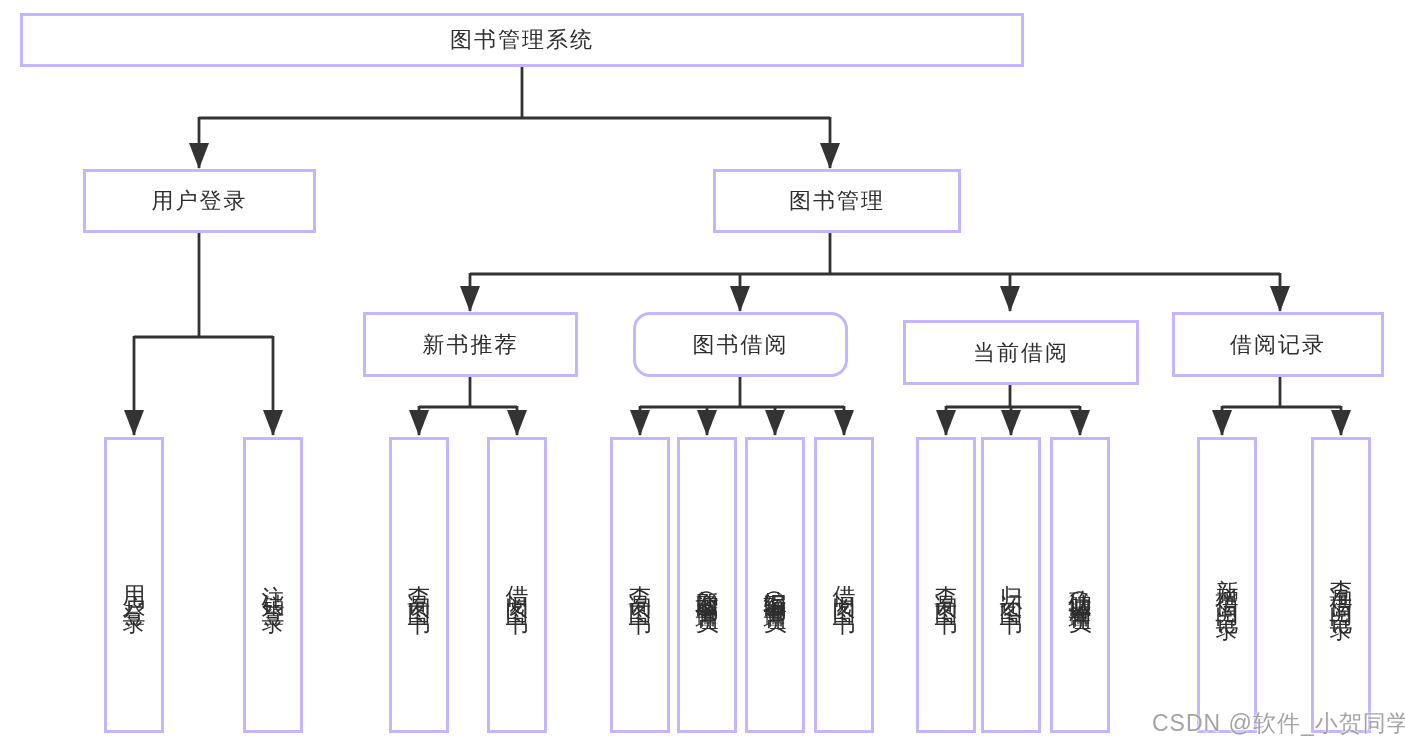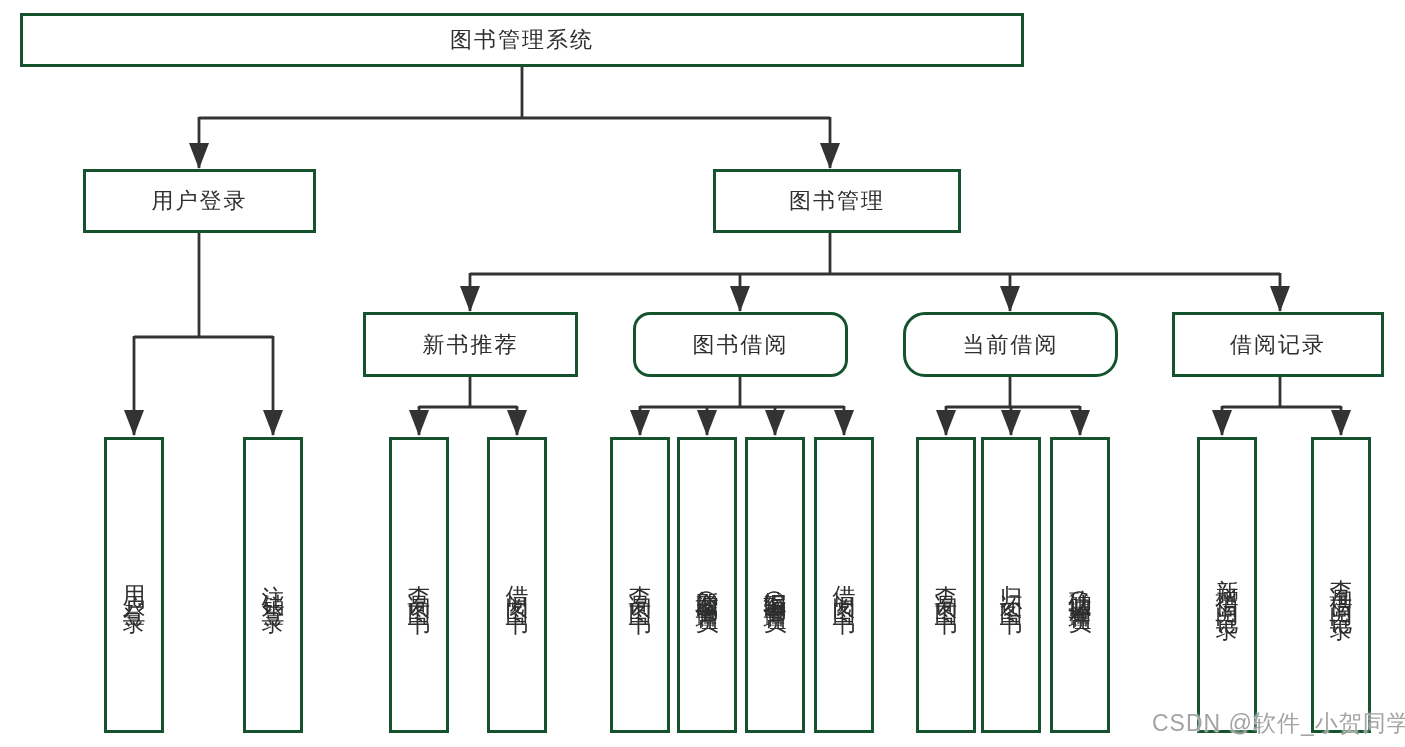--- a/index.html
+++ b/index.html
@@ -19,21 +19,21 @@
     position: absolute;
     left: 0;
     top: 0;
     width: 1405px;
     height: 747px;
     pointer-events: none;
   }
   .box {
     position: absolute;
     box-sizing: border-box;
-    border: 3px solid #14532d;
+    border: 3px solid #c4b5fd;
     background: #ffffff;
     display: flex;
     align-items: center;
     justify-content: center;
   }
   .box-h span {
     font-size: 22px;
     color: #2e2e2e;
     letter-spacing: 2px;
     white-space: nowrap;
@@ -136,21 +136,21 @@
   <div class="box box-h" style="left:713px; top:169px; width:248px; height:64px;">
     <span>图书管理</span>
   </div>
 
   <div class="box box-h" style="left:363px; top:312px; width:215px; height:65px;">
     <span>新书推荐</span>
   </div>
   <div class="box box-h" style="left:633px; top:312px; width:215px; height:65px;border-radius:17px;">
     <span>图书借阅</span>
   </div>
-  <div class="box box-h" style="left:903px; top:312px; width:215px; height:65px;border-radius:22px;">
+  <div class="box box-h" style="left:903px; top:320px; width:236px; height:65px;">
     <span>当前借阅</span>
   </div>
   <div class="box box-h" style="left:1172px; top:312px; width:212px; height:65px;">
     <span>借阅记录</span>
   </div>
 
   <div class="box box-v" style="left:104px; top:437px; width:60px; height:296px;">
     <span class="ls-short">用户登录</span>
   </div>
   <div class="box box-v" style="left:243px; top:437px; width:60px; height:296px;">

